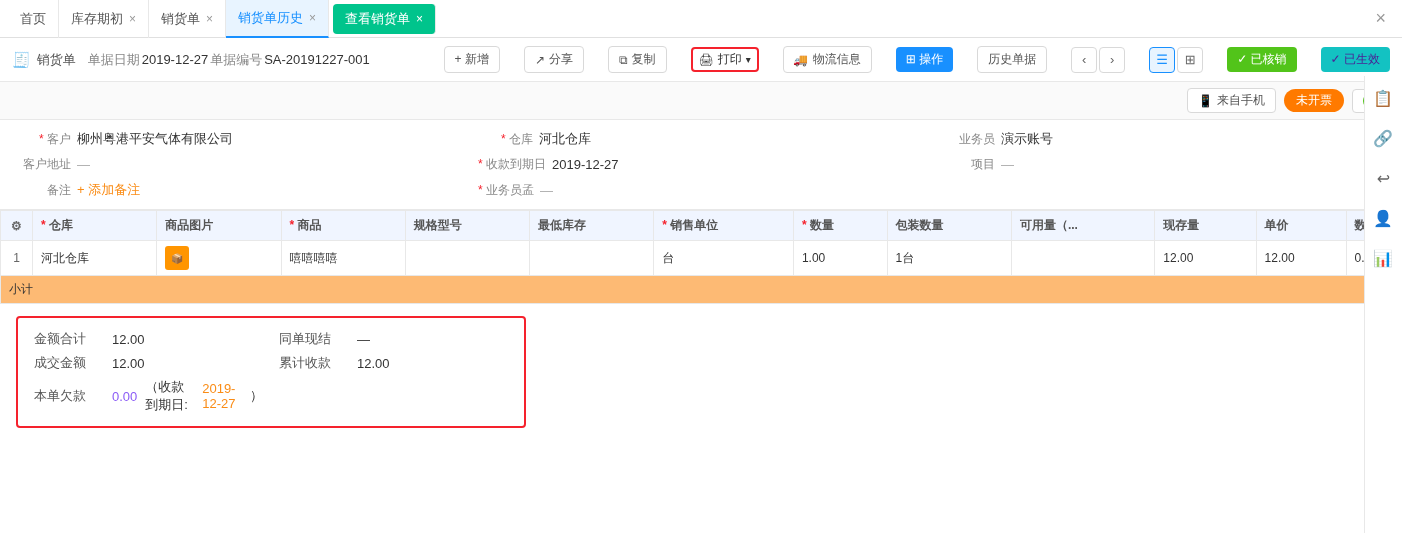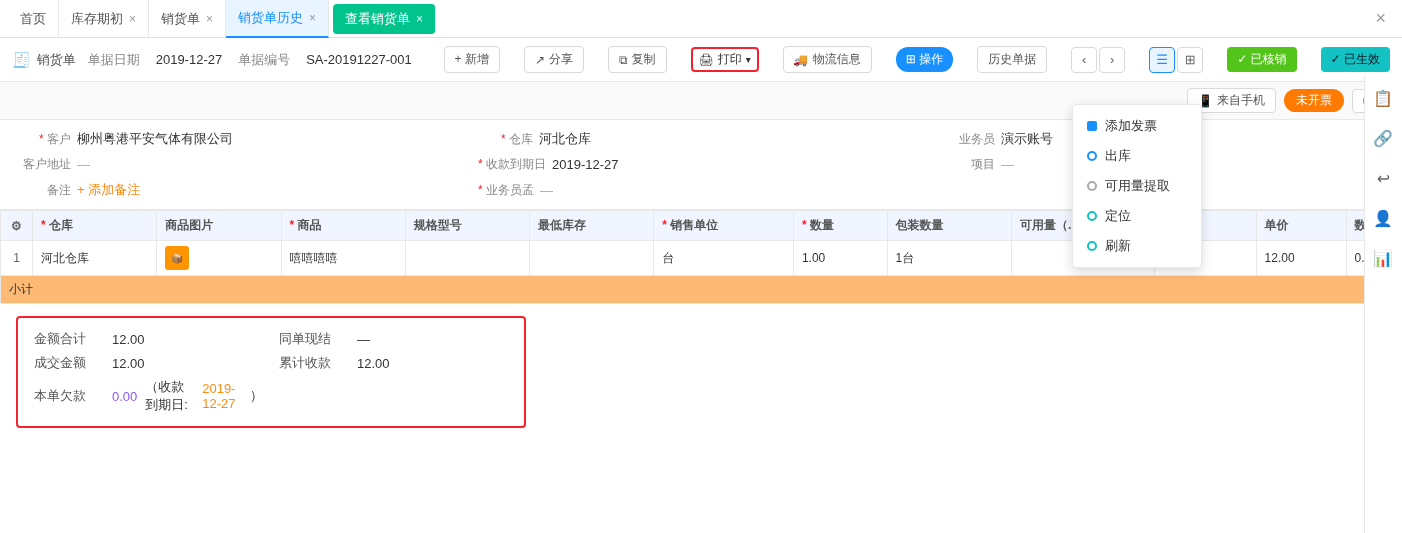--- a/index.html
+++ b/index.html
@@ -14,26 +14,26 @@
     .spacer { flex: 1; }
     .close-btn { font-size: 18px; color: #999; cursor: pointer; padding: 0 8px; }
 
     
     .main { background: #fff; height: calc(533px - 38px); overflow: hidden; position: relative; }
 
     
     .doc-header { display: flex; align-items: center; padding: 8px 12px; border-bottom: 1px solid #e8e8e8; gap: 12px; }
     .doc-icon-title { display: flex; align-items: center; gap: 6px; color: #555; font-size: 13px; }
     .doc-icon { color: #1890ff; font-size: 15px; }
-    .doc-meta { display: flex; align-items: center; gap: 16px; font-size: 13px; color: #333; }
+    .doc-meta { display: flex; align-items: center; gap: 2px; font-size: 13px; color: #333; }
     .doc-meta-label { color: #888; }
     .toolbar { margin-left: auto; display: flex; align-items: center; gap: 24px; }
     .toolbar-btn { display: flex; align-items: center; gap: 4px; padding: 4px 10px; border: 1px solid #d9d9d9; border-radius: 4px; cursor: pointer; background: #fff; font-size: 12px; color: #555; }
     .toolbar-btn-green { background: #52c41a; color: #fff; border: none; border-radius: 4px; padding: 4px 10px; font-size: 12px; cursor: pointer; }
-    .toolbar-btn-teal { background: #13c2c2; color: #0f172a; border: none; border-radius: 4px; padding: 4px 10px; font-size: 12px; cursor: pointer; }
+    .toolbar-btn-teal { background: #13c2c2; color: #4c1d95; border: none; border-radius: 4px; padding: 4px 10px; font-size: 12px; cursor: pointer; }
     .nav-arrows { display: flex; gap: 2px; }
     .nav-arrow { width: 26px; height: 26px; border: 1px solid #d9d9d9; border-radius: 4px; display: flex; align-items: center; justify-content: center; cursor: pointer; color: #666; }
     .view-toggle { display: flex; gap: 2px; }
     .view-btn { width: 26px; height: 26px; border: 1px solid #d9d9d9; border-radius: 4px; display: flex; align-items: center; justify-content: center; cursor: pointer; color: #666; }
     .view-btn.active-view { background: #e8f4ff; border-color: #1890ff; color: #1890ff; }
 
     
     .sub-toolbar { display: flex; align-items: center; padding: 6px 12px; gap: 8px; background: #fafafa; border-bottom: 1px solid #e8e8e8; justify-content: flex-end; }
     .sub-btn { display: flex; align-items: center; gap: 4px; padding: 3px 10px; border: 1px solid #d9d9d9; border-radius: 4px; cursor: pointer; background: #fff; font-size: 12px; color: #555; }
     .sub-btn.orange { background: #ff7a00; color: #fff; border: none; border-radius: 20px; padding: 3px 12px; }
@@ -80,21 +80,21 @@
     .dot-radio-teal { width: 10px; height: 10px; border-radius: 50%; border: 2px solid #13c2c2; display: inline-block; background: #fff; }
 
     
     .print-highlight { border: 2px solid #f5222d; border-radius: 4px; padding: 2px 6px; display: flex; align-items: center; gap: 4px; cursor: pointer; font-size: 12px; color: #333; }
 
     
     .right-sidebar { position: absolute; right: 0; top: 38px; width: 38px; background: #fff; border-left: 1px solid #e8e8e8; display: flex; flex-direction: column; align-items: center; padding: 8px 0; gap: 12px; height: calc(533px - 38px); }
     .sidebar-icon { width: 28px; height: 28px; display: flex; align-items: center; justify-content: center; cursor: pointer; color: #666; font-size: 16px; border-radius: 4px; }
 
     
-    .op-btn-active { background: #1890ff; color: #fff; border: none; border-radius: 12px; padding: 4px 10px; font-size: 12px; cursor: pointer; }
+    .op-btn-active { background: #1890ff; color: #fff; border: none; border-radius: 4px; padding: 4px 10px; font-size: 12px; cursor: pointer; }
   </style>
 </head>
 <body>
 
 <div class="tab-bar">
   <div class="tab-item">
     <span>首页</span>
   </div>
   <div class="tab-item">
     <span>库存期初</span>
@@ -300,36 +300,14 @@
           <span class="payment-label">本单欠款</span>
           <span class="payment-value red">0.00</span>
           <span class="payment-value">（收款到期日: </span>
           <span class="payment-value orange-link">2019-12-27</span>
           <span class="payment-value">）</span>
         </div>
       </div>
     </div>
   </div>
 
-  <div class="dropdown-overlay">
-    <div class="dropdown-item">
-      <span class="dropdown-dot dot-blue-fill"></span>
-      <span>添加发票</span>
-    </div>
-    <div class="dropdown-item">
-      <span class="dot-radio"></span>
-      <span>出库</span>
-    </div>
-    <div class="dropdown-item">
-      <span class="dot-radio" style="border-color:#aaa;"></span>
-      <span>可用量提取</span>
-    </div>
-    <div class="dropdown-item">
-      <span class="dot-radio-teal"></span>
-      <span>定位</span>
-    </div>
-    <div class="dropdown-item">
-      <span class="dot-radio-teal"></span>
-      <span>刷新</span>
-    </div>
-  </div>
 
 </div>
 
 </body></html>

